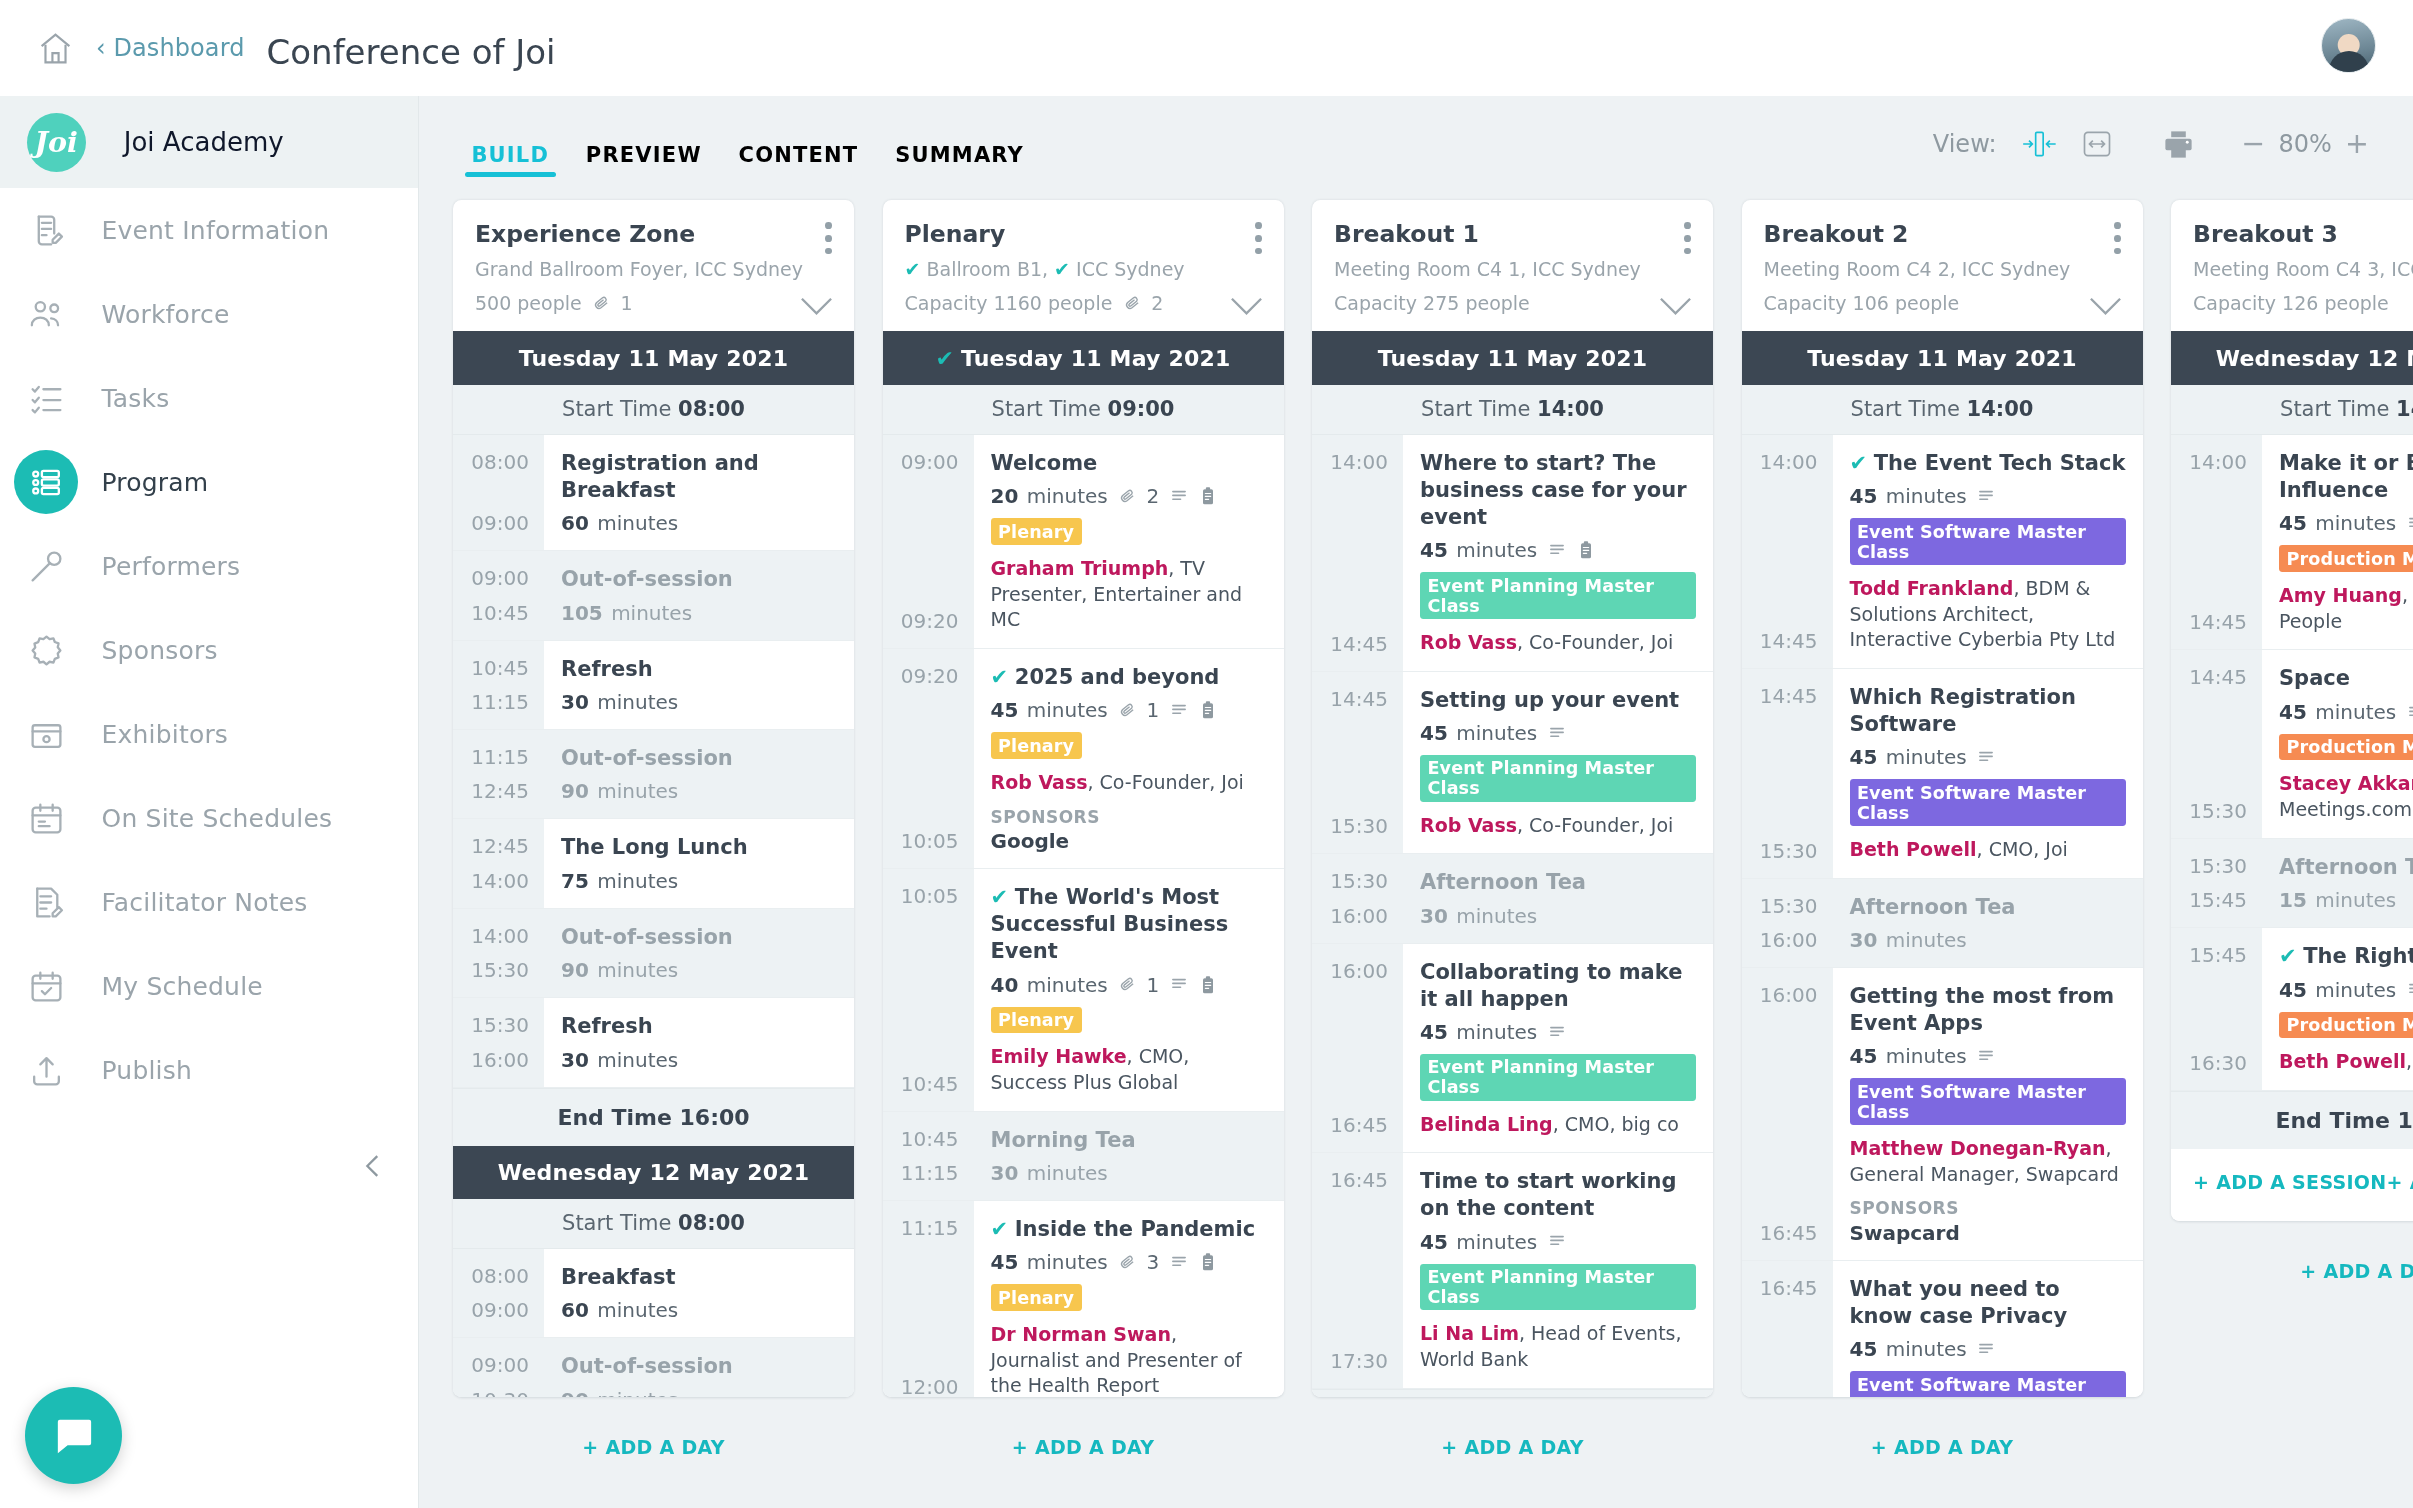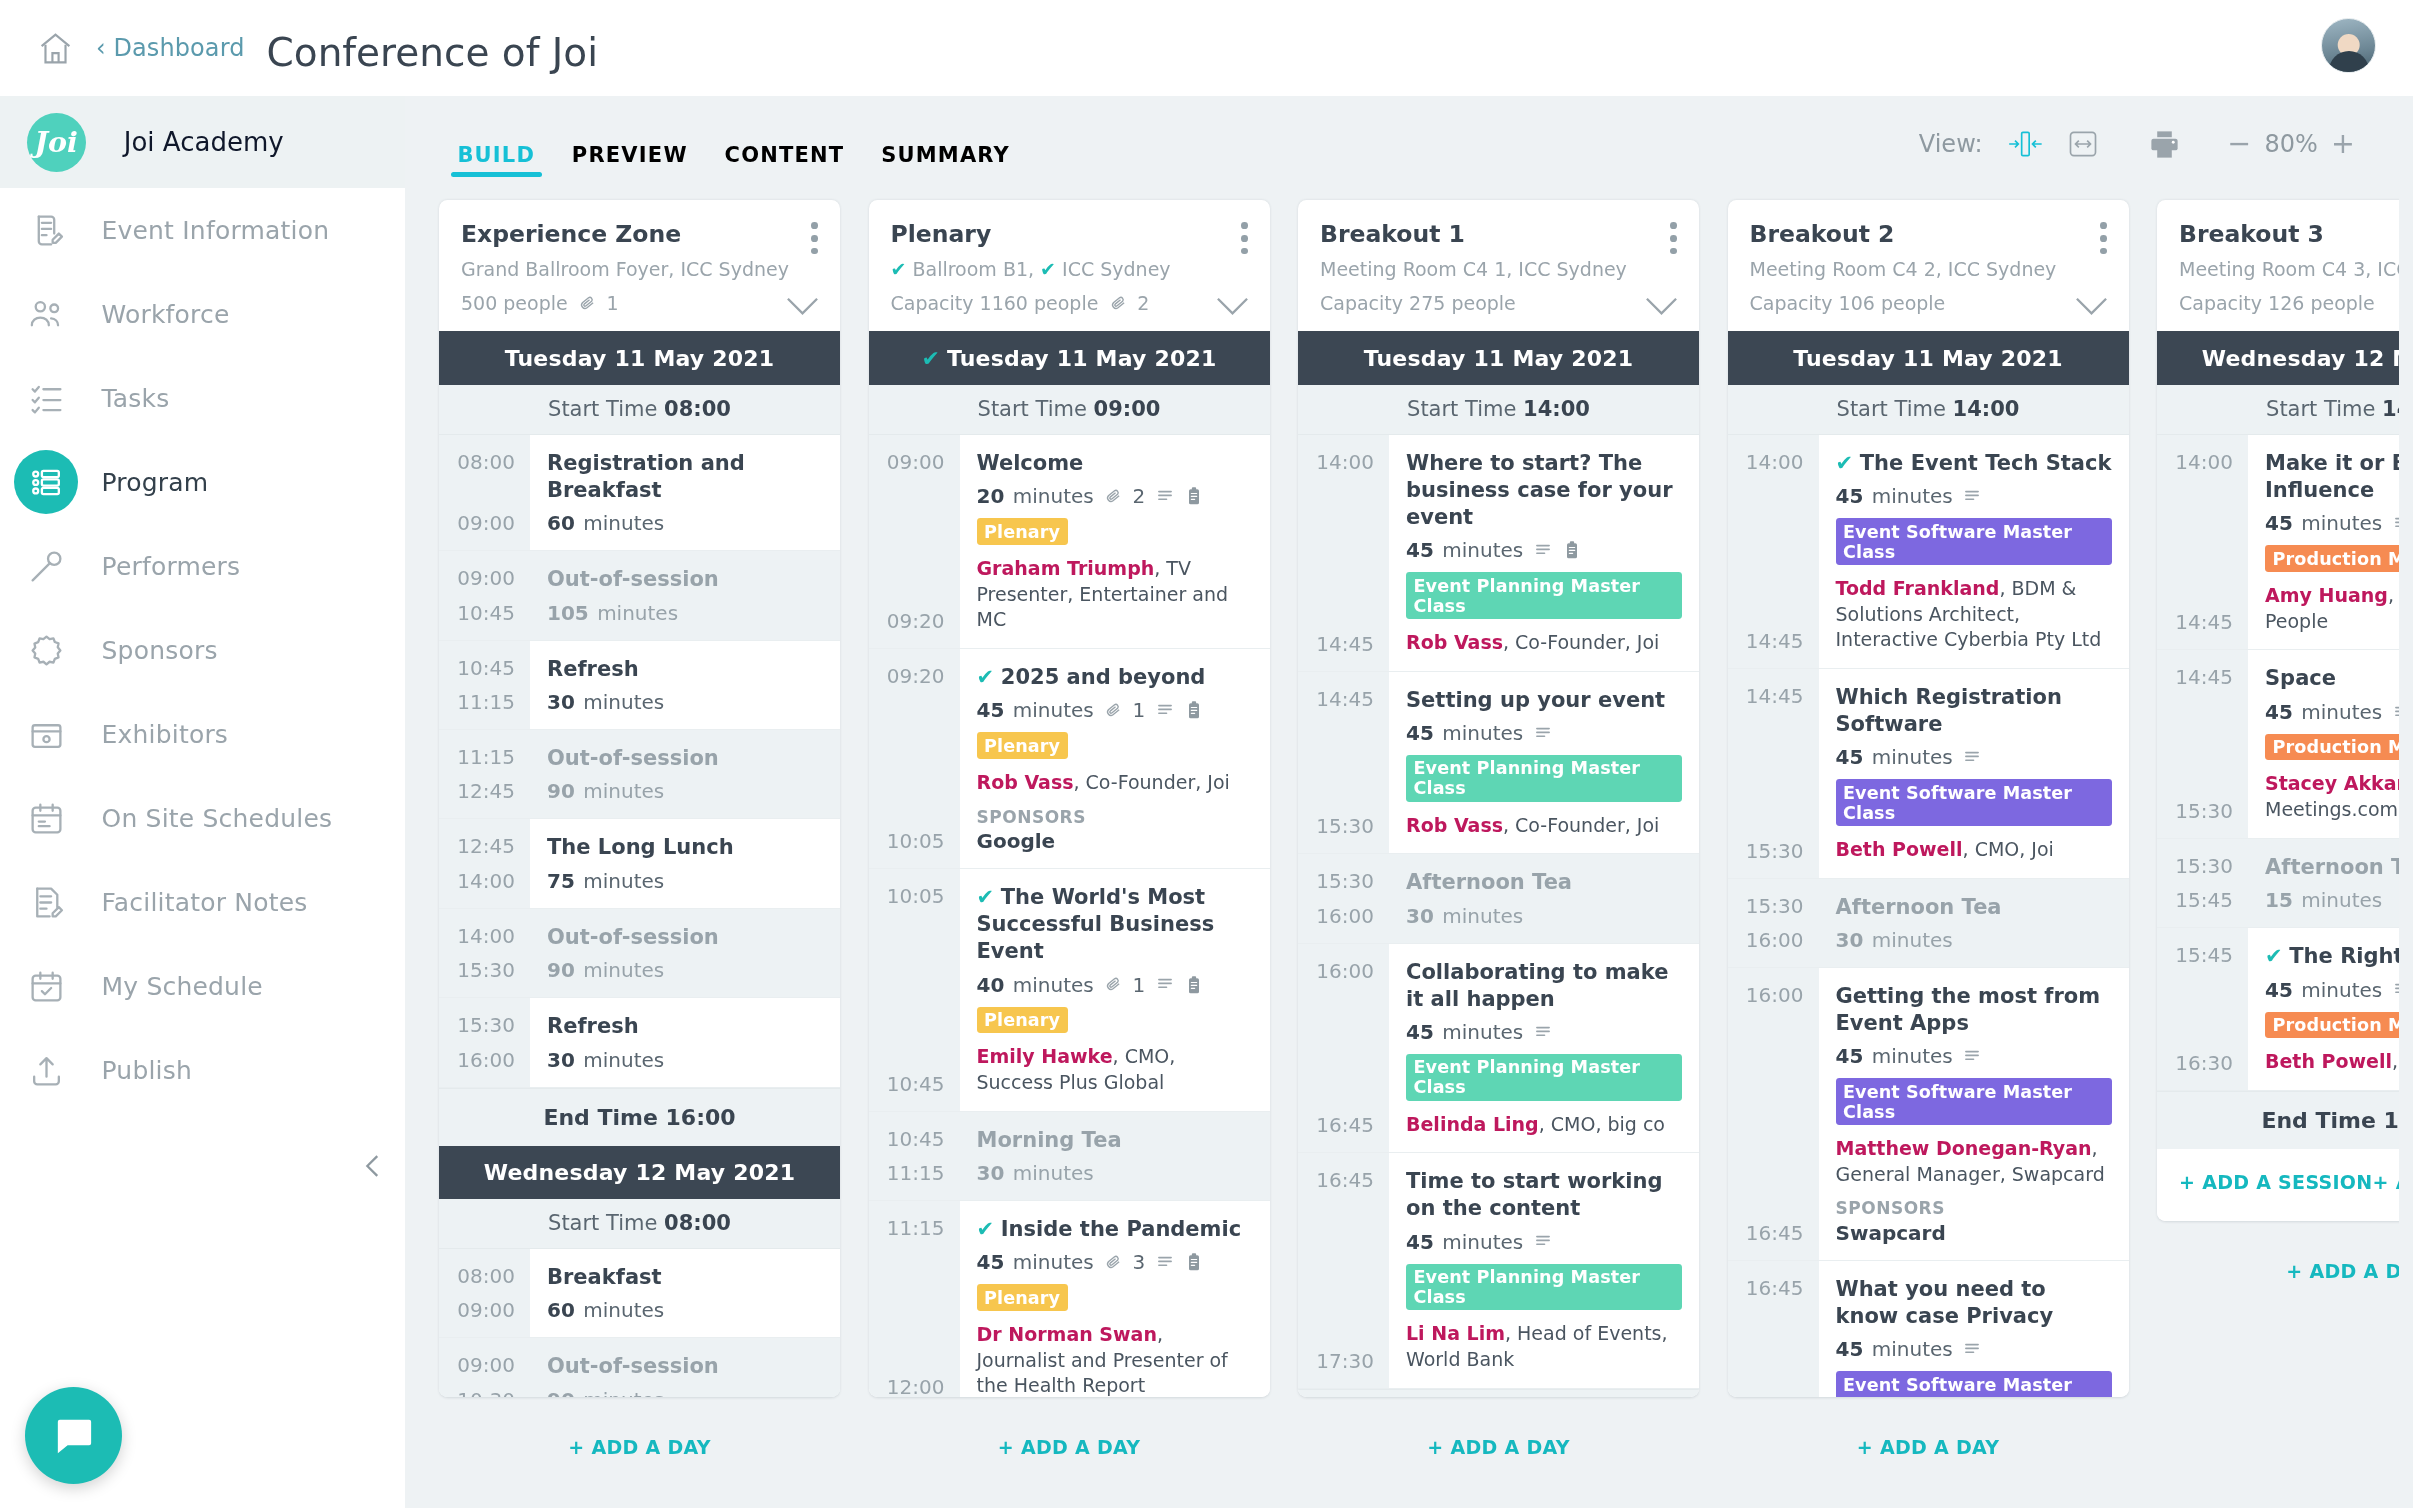--- a/index.html
+++ b/index.html
@@ -14,21 +14,21 @@
     position: absolute; top: 0; left: 0; width: 2413px; height: 96px;
     background: #fff; display: flex; align-items: center; padding: 0 37px;
   }
   .home-icon { width: 37px; height: 37px; flex: none; margin-right: 22px; }
   .home-icon svg { width: 37px; height: 37px; display: block; }
   .crumb {
     color: #5b9aad; font-size: 24px; letter-spacing: 0.1px;
     white-space: nowrap; margin-right: 22px; cursor: pointer;
   }
   .page-title {
-    color: #3a4551; font-size: 39px; font-weight: 400; white-space: nowrap; margin-top: 8px;
+    color: #3a4551; font-size: 34px; font-weight: 400; white-space: nowrap; margin-top: 8px;
   }
   .avatar {
     position: absolute; right: 37px; top: 18.4px;
     width: 55px; height: 55px; border-radius: 50%;
     background: linear-gradient(170deg,#9fb7c4 0%,#6d8795 60%,#47606e 100%);
     overflow: hidden; border: 1.7px solid #e3e9ec;
   }
   .avatar::before {
     content:""; position:absolute; left:50%; top:14.2px; transform:translateX(-50%);
     width: 22.6px; height: 22.6px; border-radius: 50%; background: #f0d9c4;
@@ -82,21 +82,21 @@
   .chat-bubble {
     position: absolute; left: 25px; bottom: 25px;
     width: 97px; height: 97px; border-radius: 50%;
     background: #1cbcb4; display:flex; align-items:center; justify-content:center;
     box-shadow: 0 4.2px 15px rgba(0,0,0,.18); cursor: pointer;
   }
   .chat-bubble svg { width: 47px; height: 47px; }
 
   
   .main {
-    position: absolute; top: 96px; left: 405px;
+    position: absolute; top: 96px; left: 419px;
     width: 1994px; height: 1413px; background: #eef2f4;
   }
   .toolbar {
     height: 96px; display: flex; align-items: center;
     padding: 0 34px 0 34px; position: relative;
   }
   .tabs { display: flex; align-items: flex-end; height: 96px; }
   .tab {
     font-size: 21px; font-weight: 700; letter-spacing: 1.2px;
     color: #000000; padding: 0 18.4px 25px 18.4px; cursor: pointer;

